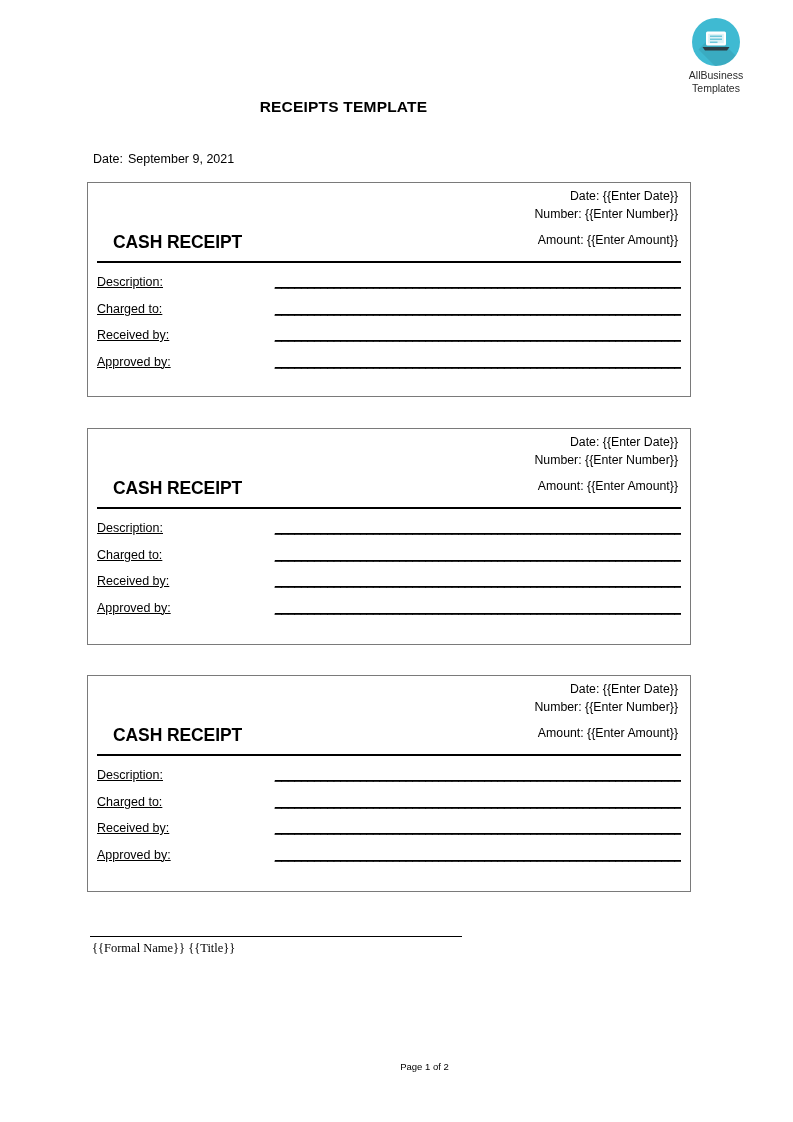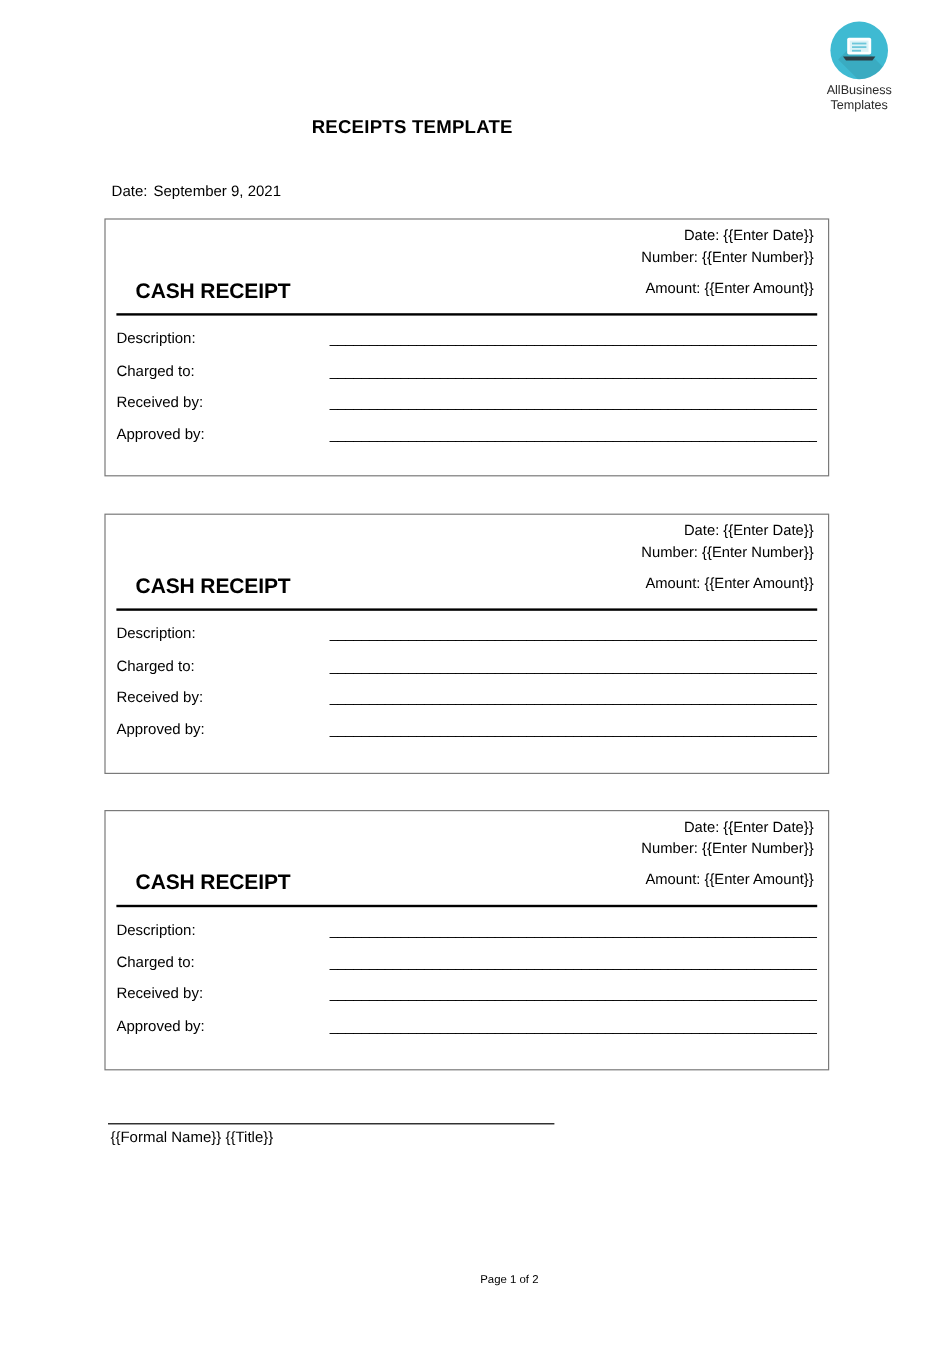--- a/index.html
+++ b/index.html
@@ -123,20 +123,21 @@
   .receipt-fields {
     padding: 12px 9px 0 9px;
   }
   .field-row {
     display: flex;
     align-items: baseline;
     height: 26.5px;
     font-size: 12.5px;
     white-space: nowrap;
     overflow: hidden;
+    text-decoration: underline;
   }
   .field-label {
     width: 94px;
     flex: 0 0 94px;
   }
   .field-blank {
     flex: 1 1 auto;
     overflow: hidden;
     letter-spacing: -0.4px;
     font-size: 12.5px;
@@ -150,20 +151,21 @@
     top: 936px;
     width: 372px;
     height: 0;
     border-top: 1.5px solid #000000;
   }
   .sig-name {
     position: absolute;
     left: 92px;
     top: 941px;
     font-size: 12.5px;
+    font-family: Liberation Serif, serif;
   }
 
   
   .page-footer {
     position: absolute;
     top: 1061px;
     left: 0;
     width: 793px;
     text-align: center;
     font-size: 9.5px;

